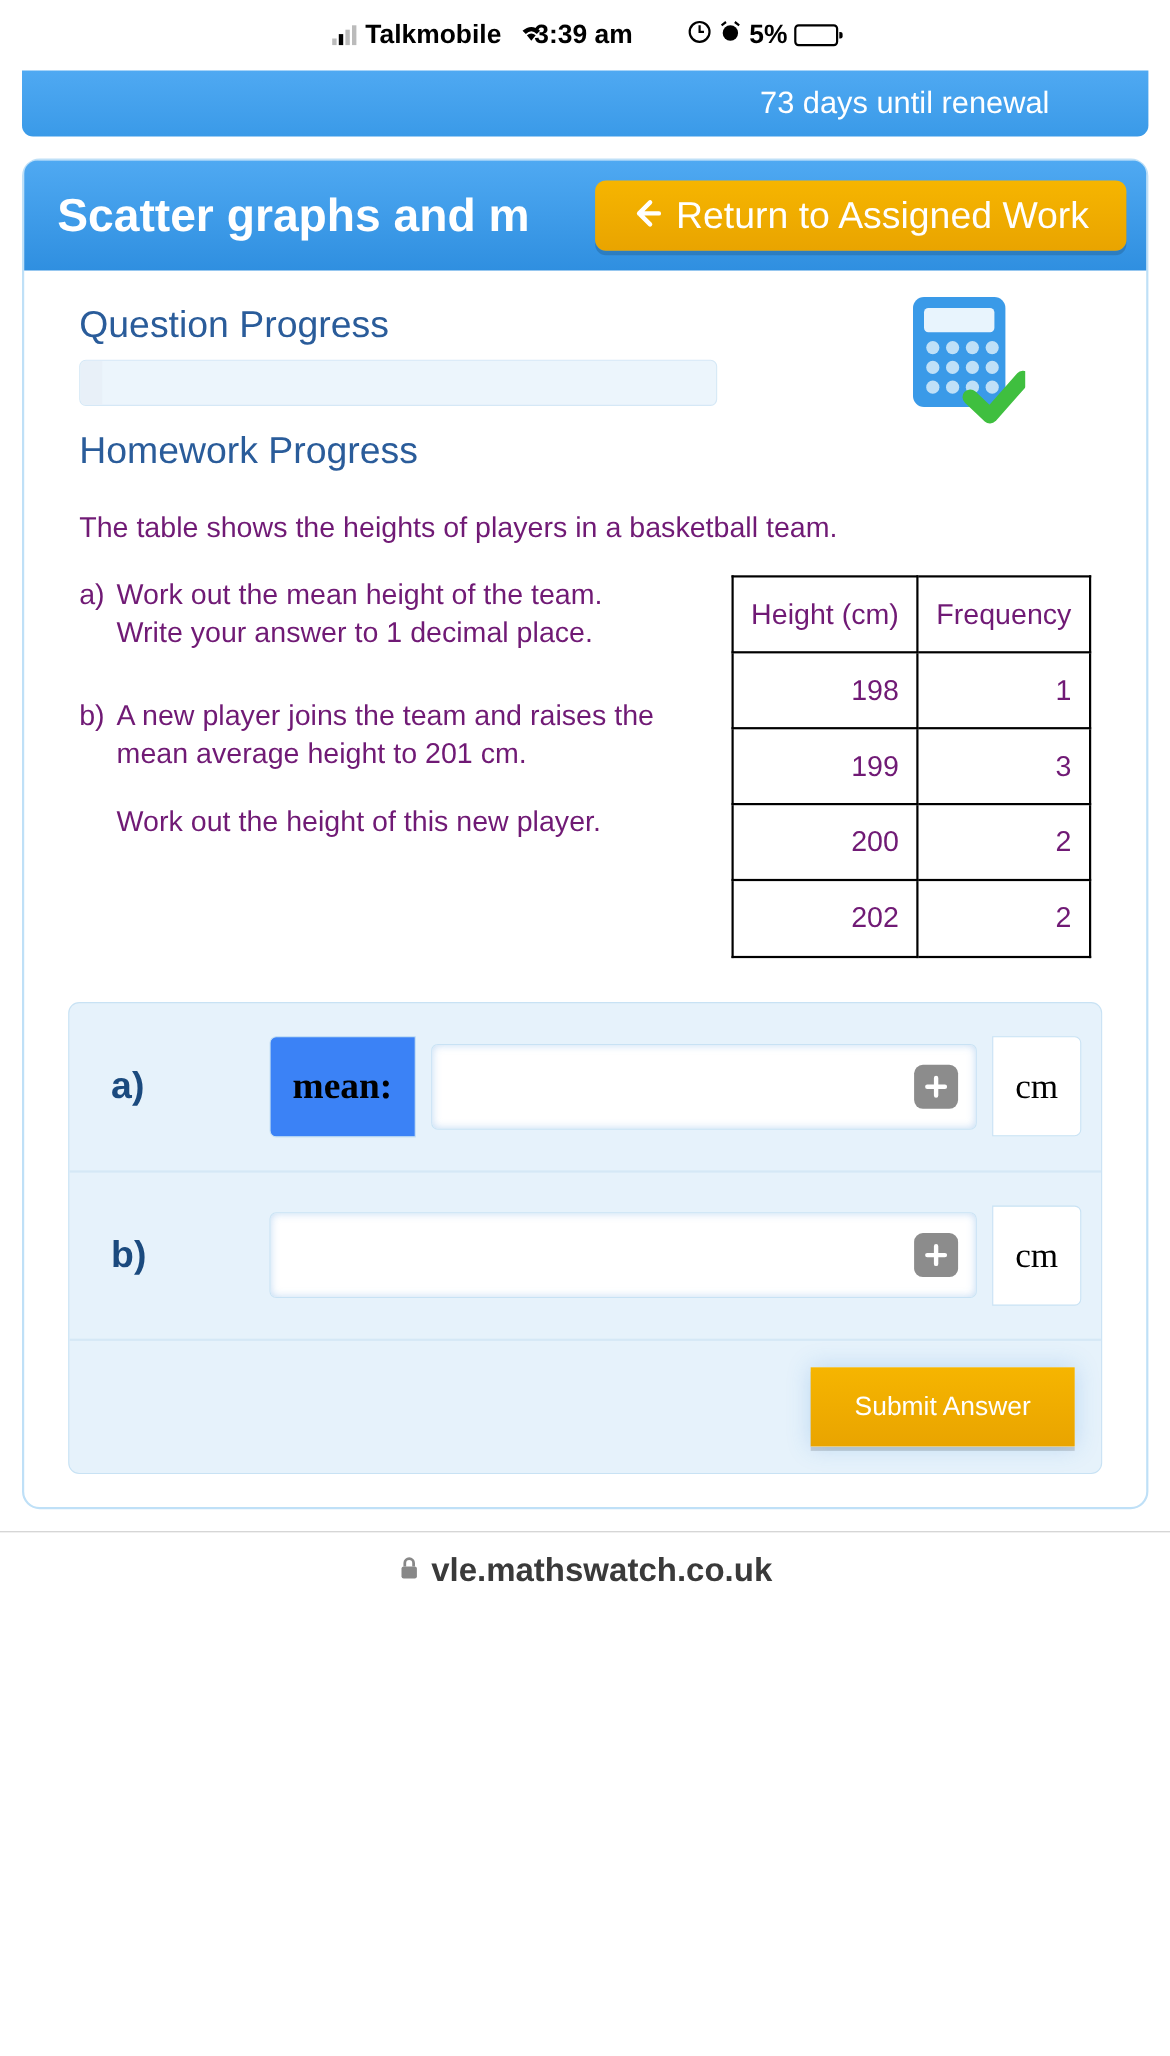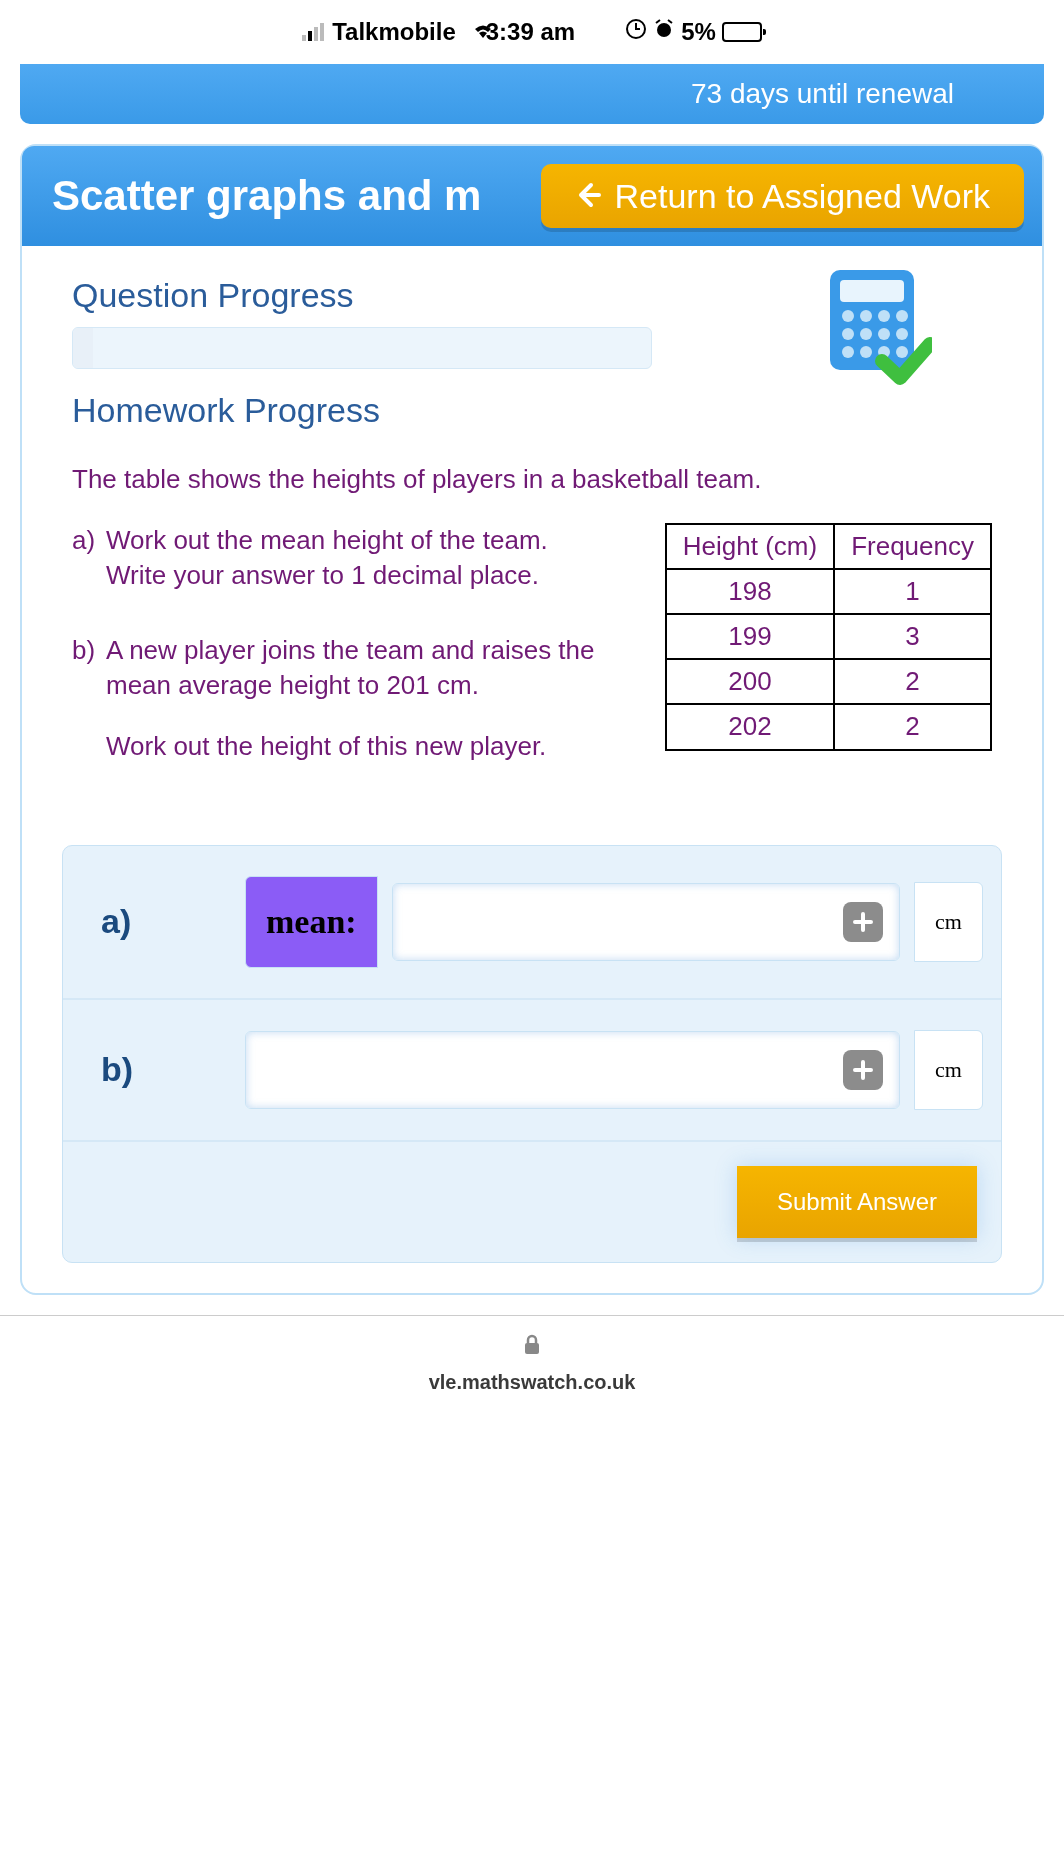--- a/index.html
+++ b/index.html
@@ -54,37 +54,37 @@
   .q-intro { margin-bottom: 26px; }
   .q-body-row { display: flex; gap: 40px; }
   .q-text-col { flex: 1; }
   .q-part { margin-bottom: 40px; display: flex; }
   .q-part-label { min-width: 34px; }
   .q-part-text { flex: 1; }
   .q-part-sub { margin-top: 26px; }
   
   
   .freq-table { border-collapse: collapse; font-size: 26px; }
-  .freq-table th, .freq-table td { border: 2px solid #000; padding: 4px 16px; text-align: center; }
+  .freq-table th, .freq-table td { border: 2px solid #000; padding: 16px 16px; text-align: right; }
   .freq-table th { font-weight: 400; }
   
   
   .answer-area { margin: 0 40px 30px 40px; background: #e6f2fb; border: 1px solid #c8e2f4; border-radius: 10px; overflow: hidden; }
   .answer-row { display: flex; align-items: center; padding: 30px 18px; gap: 14px; border-bottom: 2px solid #d5e8f6; }
   .answer-label { color: #1b4a7e; font-size: 34px; font-weight: 700; width: 150px; padding-left: 20px; }
-  .answer-prefix { background: #8b5cf6; border: 1px solid #c8e2f4; border-radius: 6px 0 0 6px; font-family: Georgia, serif; font-size: 34px; font-weight: 700; padding: 26px 20px; }
+  .answer-prefix { background: #3b82f6; border: 1px solid #c8e2f4; border-radius: 6px 0 0 6px; font-family: Georgia, serif; font-size: 34px; font-weight: 700; padding: 26px 20px; }
   .answer-input-wrap { flex: 1; background: #fff; border: 1px solid #c8e2f4; border-radius: 6px; display: flex; align-items: center; padding: 18px 16px; box-shadow: inset 0 0 8px rgba(80,150,220,0.35);}
   .answer-input { flex: 1; border: none; outline: none; font-size: 30px; }
   .plus-btn { width: 40px; height: 40px; background: #8c8c8c; border-radius: 8px; color: #fff; display: flex; align-items: center; justify-content: center; font-size: 30px; font-weight: 700; }
-  .answer-unit { background: #fff; border: 1px solid #c8e2f4; border-radius: 0 6px 6px 0; font-family: Georgia, serif; font-size: 22px; padding: 26px 20px; }
+  .answer-unit { background: #fff; border: 1px solid #c8e2f4; border-radius: 0 6px 6px 0; font-family: Georgia, serif; font-size: 32px; padding: 26px 20px; }
   .submit-row { display: flex; justify-content: flex-end; padding: 24px; }
   .submit-btn { background: linear-gradient(#f6b500, #e9a400); color: #fff; font-size: 24px; border: none; border-radius: 0; padding: 22px 40px; box-shadow: 0 4px 0 rgba(0,0,0,0.15), 0 0 20px rgba(60,140,220,0.25); }
   
   
-  .url-bar { border-top: 1px solid #ccc; padding: 18px 0 4px 0; text-align: center; font-size: 20px; color: #3a3a3a; font-weight: 600; display: flex; justify-content: center; align-items: center; gap: 10px; flex-direction: column; }
+  .url-bar { border-top: 1px solid #ccc; padding: 18px 0 4px 0; text-align: center; font-size: 30px; color: #3a3a3a; font-weight: 600; display: flex; justify-content: center; align-items: center; gap: 10px; }
 </style>
 </head>
 <body>
 
 <div class="status-bar">
   <div class="status-left">
     <span class="signal-bars">
       <span class="bar b1"></span>
         <span class="bar b2"></span>
         <span class="bar b3"></span>

